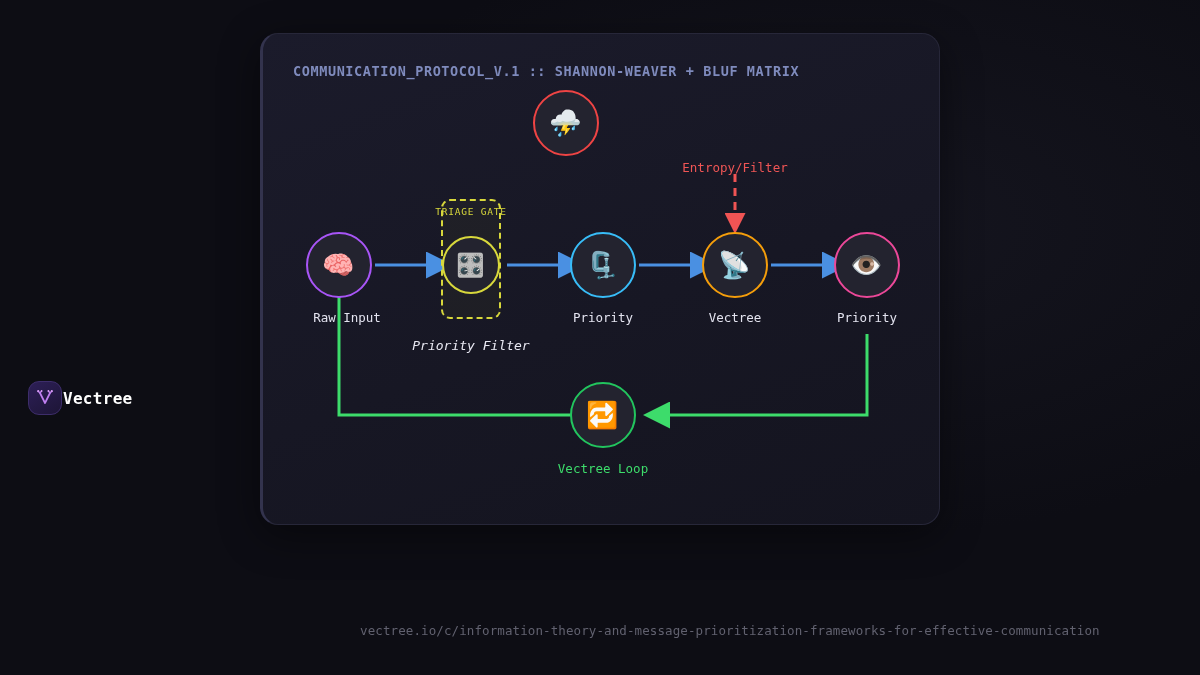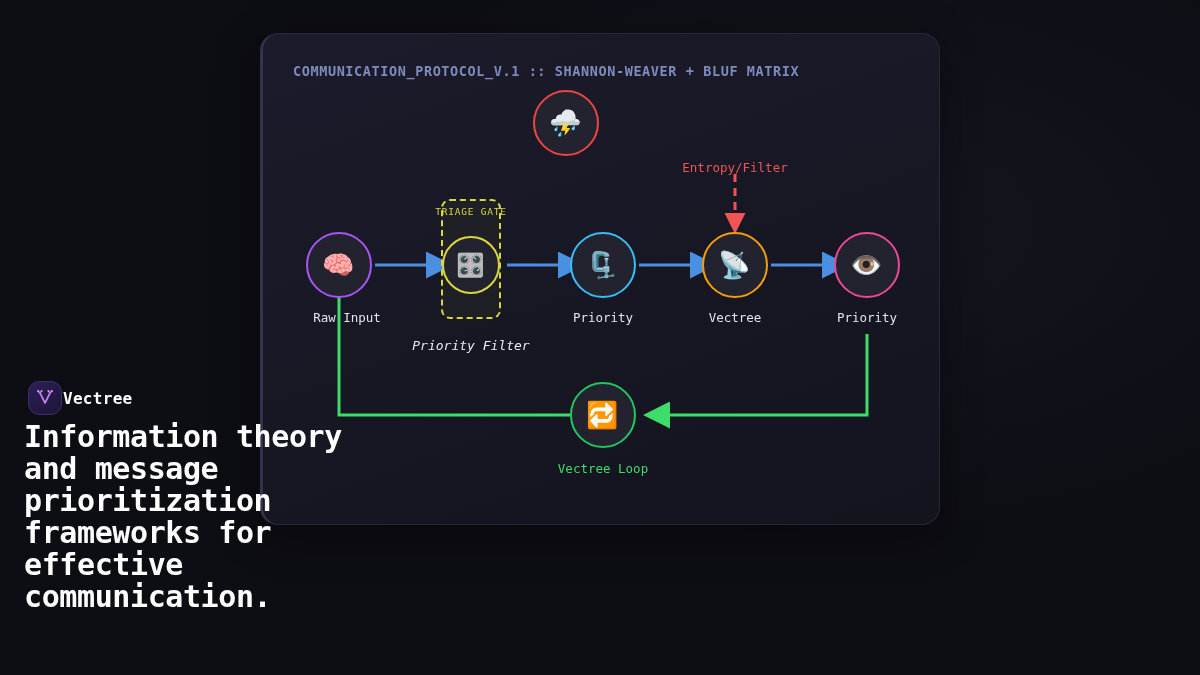--- a/index.html
+++ b/index.html
@@ -198,16 +198,16 @@
         <path d="M15 5 L16.8 3.2 M15 5 L13.4 3" fill="none" stroke="#c07ff0" stroke-width="1.3" stroke-linecap="round"></path>
         <circle cx="3.2" cy="3.2" r="1.1" fill="#d79bf5"></circle>
         <circle cx="6.6" cy="3" r="0.9" fill="#d79bf5"></circle>
         <circle cx="16.8" cy="3.2" r="1.1" fill="#d79bf5"></circle>
         <circle cx="13.4" cy="3" r="0.9" fill="#d79bf5"></circle>
       </svg>
     </div>
     <div class="brand-name">Vectree</div>
   </div>
 
-  <div class="headline">Information theory and message prioritization frameworks for effective communication.</div>
-
+
+  <div class="url">vectree.io/c/information-theory-and-message-prioritization-frameworks-for-effective-communication</div>
 
 </div>
 
 </body></html>

